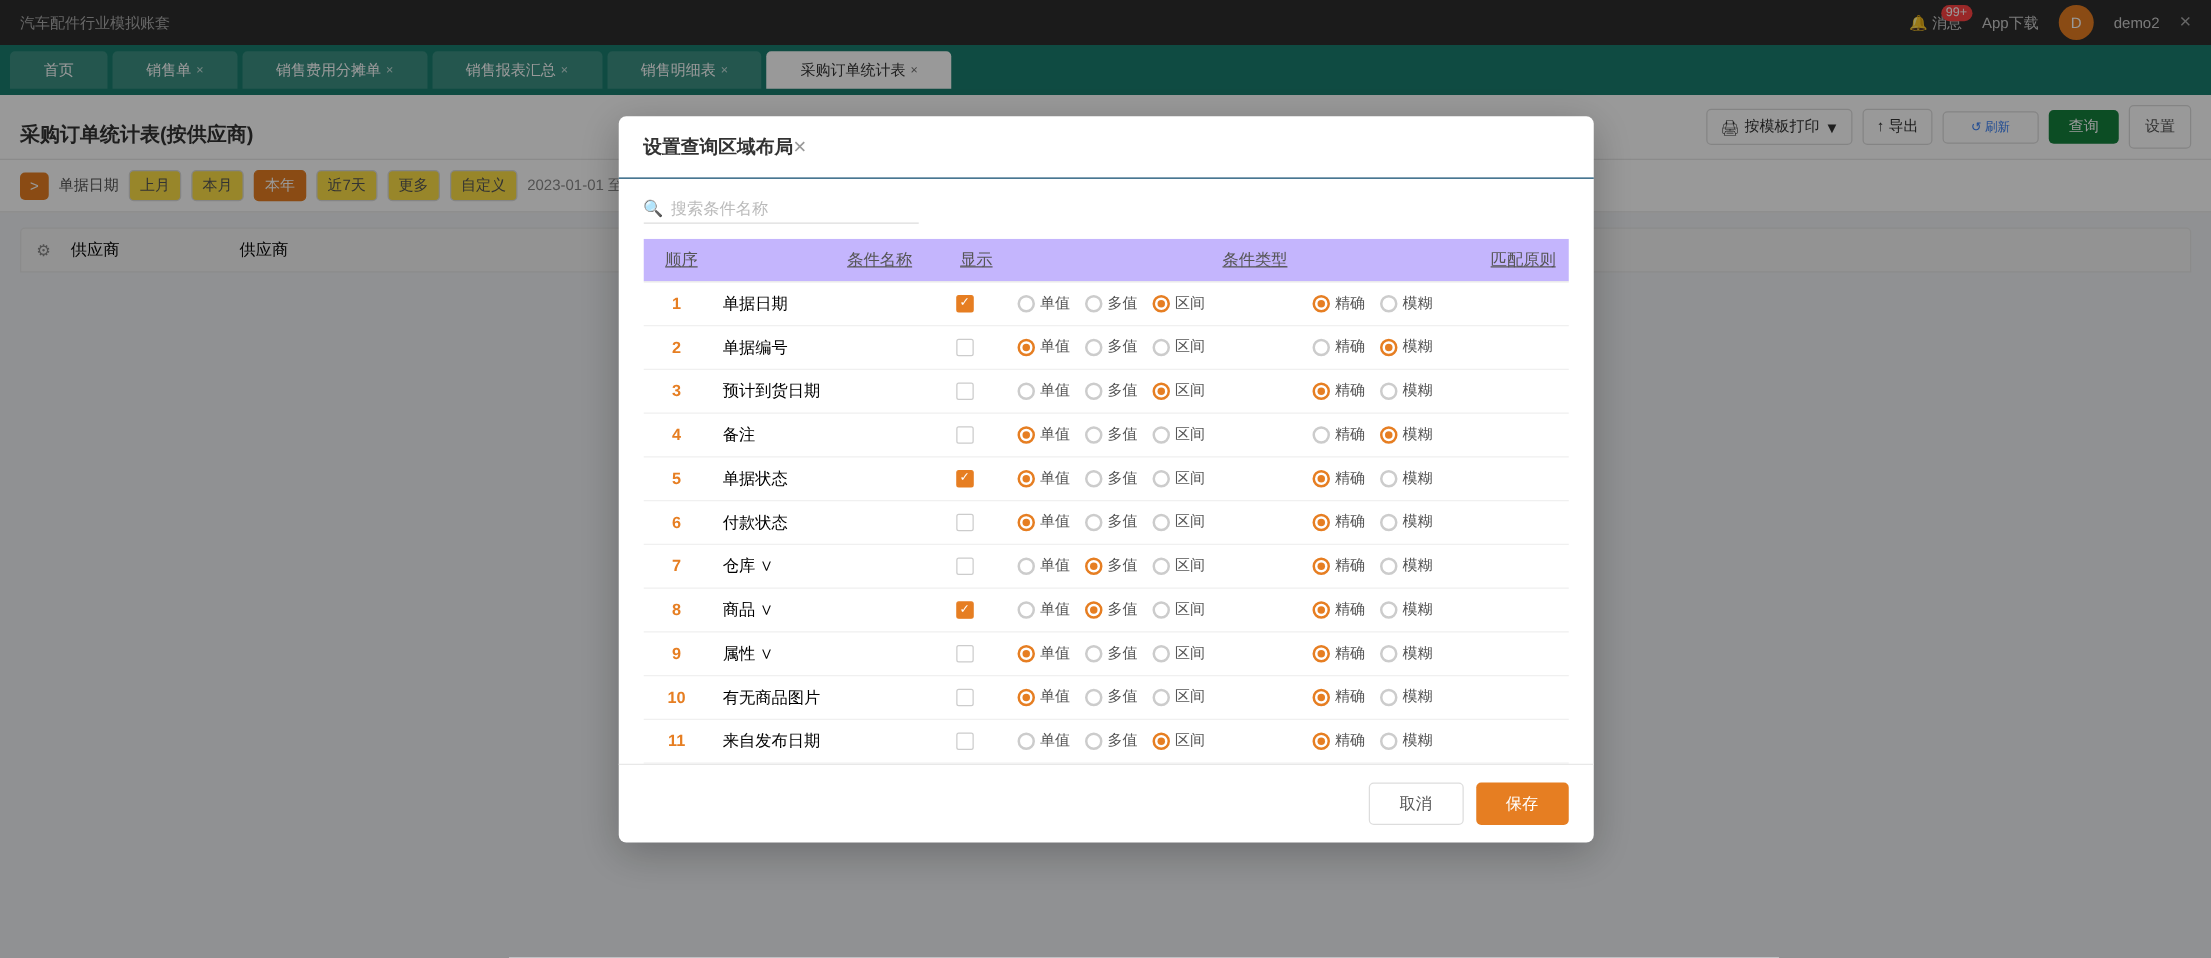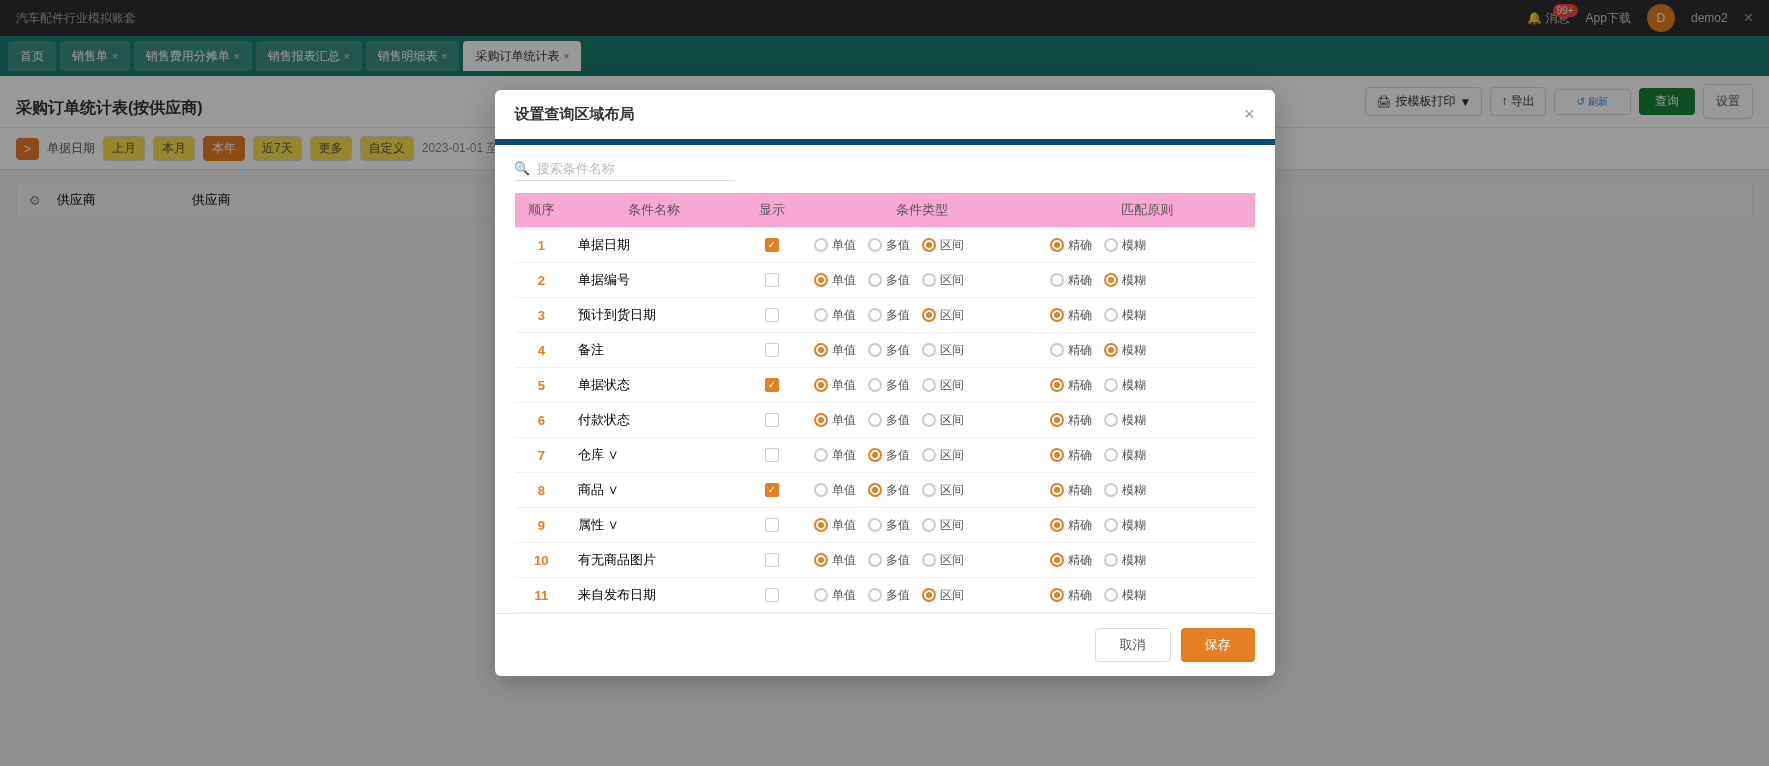--- a/index.html
+++ b/index.html
@@ -25,21 +25,21 @@
       background: #1a7d6e;
       height: 40px;
       display: flex;
       align-items: center;
       padding: 0 8px;
       gap: 4px;
     }
     .tab-item {
       background: rgba(255,255,255,0.15);
       color: #fff;
-      padding: 4px 12px;
+      padding: 4px 27px;
       border-radius: 4px 4px 0 0;
       font-size: 12px;
       cursor: pointer;
       display: flex;
       align-items: center;
       gap: 4px;
       height: 30px;
     }
     .tab-item.active { background: #fff; color: #333; }
     .tab-close { font-size: 10px; opacity: 0.7; }
@@ -107,23 +107,22 @@
       border-radius: 6px;
       width: 780px;
       max-height: 680px;
       display: flex;
       flex-direction: column;
       box-shadow: 0 8px 32px rgba(0,0,0,0.25);
     }
     .modal-header {
       display: flex;
       align-items: center;
-      justify-content: space-between;
       padding: 14px 20px;
-      border-bottom: 6px solid #0c4a6e;
+      border-bottom: 1px solid #0c4a6e;
     }
     .modal-title { font-size: 15px; font-weight: bold; color: #333; }
     .modal-close { font-size: 18px; color: #999; cursor: pointer; background: none; border: none; }
 
     
     .modal-tabs {
       display: flex;
       padding: 0 20px;
       border-bottom: 1px solid #e8e8e8;
     }
@@ -170,26 +169,27 @@
       flex: 1;
       overflow-y: auto;
       padding: 0 20px;
     }
     .modal-table {
       width: 100%;
       border-collapse: collapse;
       font-size: 13px;
     }
     .modal-table th {
-      background: #f9a8d4;
+      background: #c4b5fd;
       padding: 8px 10px;
-      text-align: center;
+      text-align: right;
       font-weight: 500;
       color: #555;
       border-bottom: 1px solid #e8e8e8;
+      text-decoration: underline;
     }
     .modal-table td {
       padding: 8px 10px;
       border-bottom: 1px solid #f0f0f0;
       vertical-align: middle;
     }
 
     .col-order { width: 50px; color: #e67e22; font-weight: bold; text-align: center; }
     .col-name { width: 160px; }
     .col-show { width: 60px; text-align: center; }

